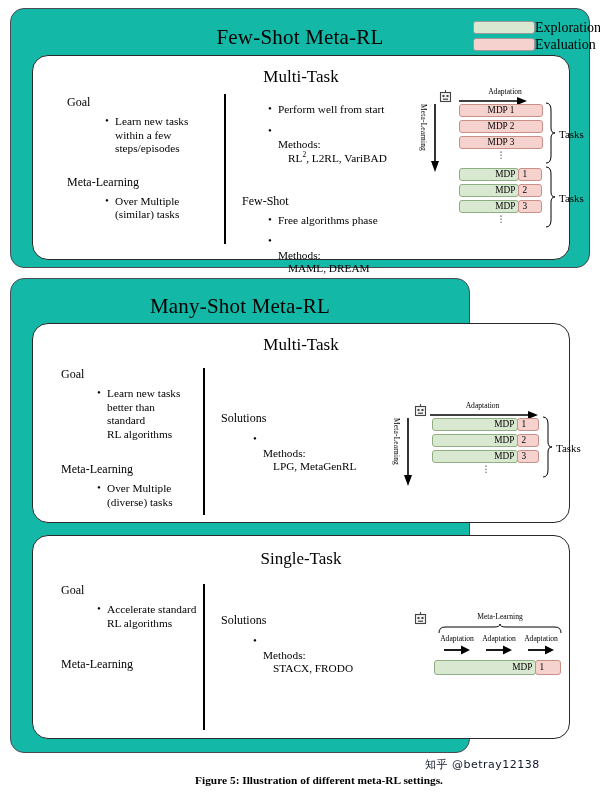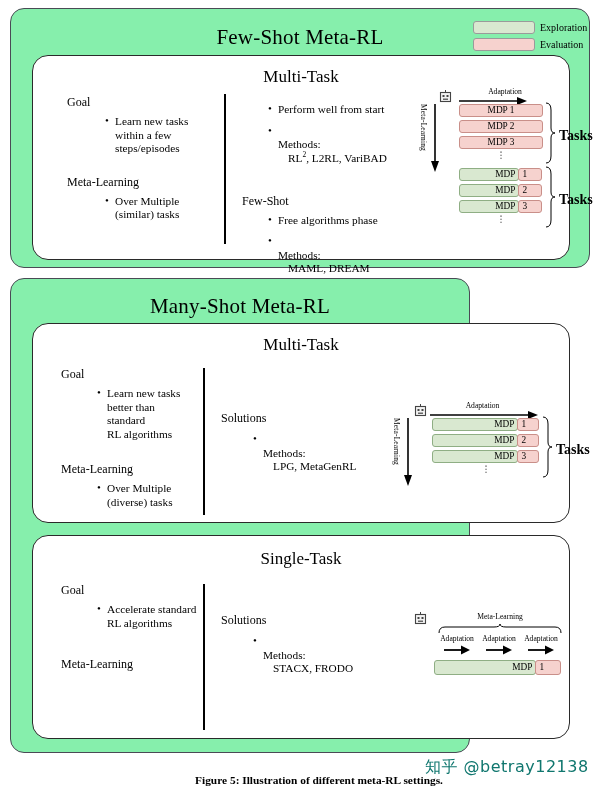--- a/index.html
+++ b/index.html
@@ -9,21 +9,21 @@
     background: #ffffff;
     font-family: "Liberation Serif", "DejaVu Serif", serif;
     color: #000;
     overflow: hidden;
   }
   #page { position: relative; width: 600px; height: 799px; background:#fff; }
 
   
   .panel {
     position: absolute;
-    background: #86efac;
+    background: #14b8a6;
     border: 1px solid #4a4a55;
     border-radius: 14px;
   }
   .panel-title {
     text-align: center;
     font-size: 21px;
     letter-spacing: .2px;
     line-height: 1;
   }
   
@@ -40,21 +40,21 @@
   }
 
   
   .legend { position: absolute; }
   .legend-row { display: flex; align-items: center; height: 15px; margin-bottom: 2px; }
   .legend-swatch {
     width: 62px; height: 13px;
     border: 1px solid #9a9a9a;
     border-radius: 3px;
   }
-  .legend-label { font-size: 10px; margin-left: 5px; line-height: 1; white-space: nowrap; }
+  .legend-label { font-size: 14px; line-height: 1; white-space: nowrap; }
 
   
   .colhead { font-size: 12px; line-height: 1; }
   ul.blist { list-style: none; margin: 16px; padding: 0; }
   ul.blist li {
     position: relative;
     font-size: 11.3px;
     line-height: 13.5px;
     padding-left: 12px;
     margin-bottom: 8px;
@@ -110,36 +110,36 @@
     font-size: 7.4px;
     writing-mode: vertical-rl;
     letter-spacing: .2px;
     white-space: nowrap;
   }
 
   
   .robot { position: absolute; width: 13px; height: 13px; }
 
   
-  .tasks-label { position: absolute; font-size: 14px; line-height: 1; font-weight: bold; }
+  .tasks-label { position: absolute; font-size: 11px; line-height: 1; }
 
   
   .figcap {
     position: absolute;
     width: 100%;
     text-align: center;
     font-size: 11.4px;
     font-weight: bold;
     line-height: 1;
     padding-left: 38px;
   }
   .watermark {
     position: absolute;
-    font-size: 16px;
-    color: #0f766e;
+    font-size: 11px;
+    color: #0f172a;
     font-family: "DejaVu Sans", sans-serif;
     letter-spacing: .5px;
     white-space: nowrap;
   }
   svg { display: block; overflow: visible; }
   sup { font-size: .66em; vertical-align: super; line-height: 0; }
 </style>
 </head>
 <body>
 

